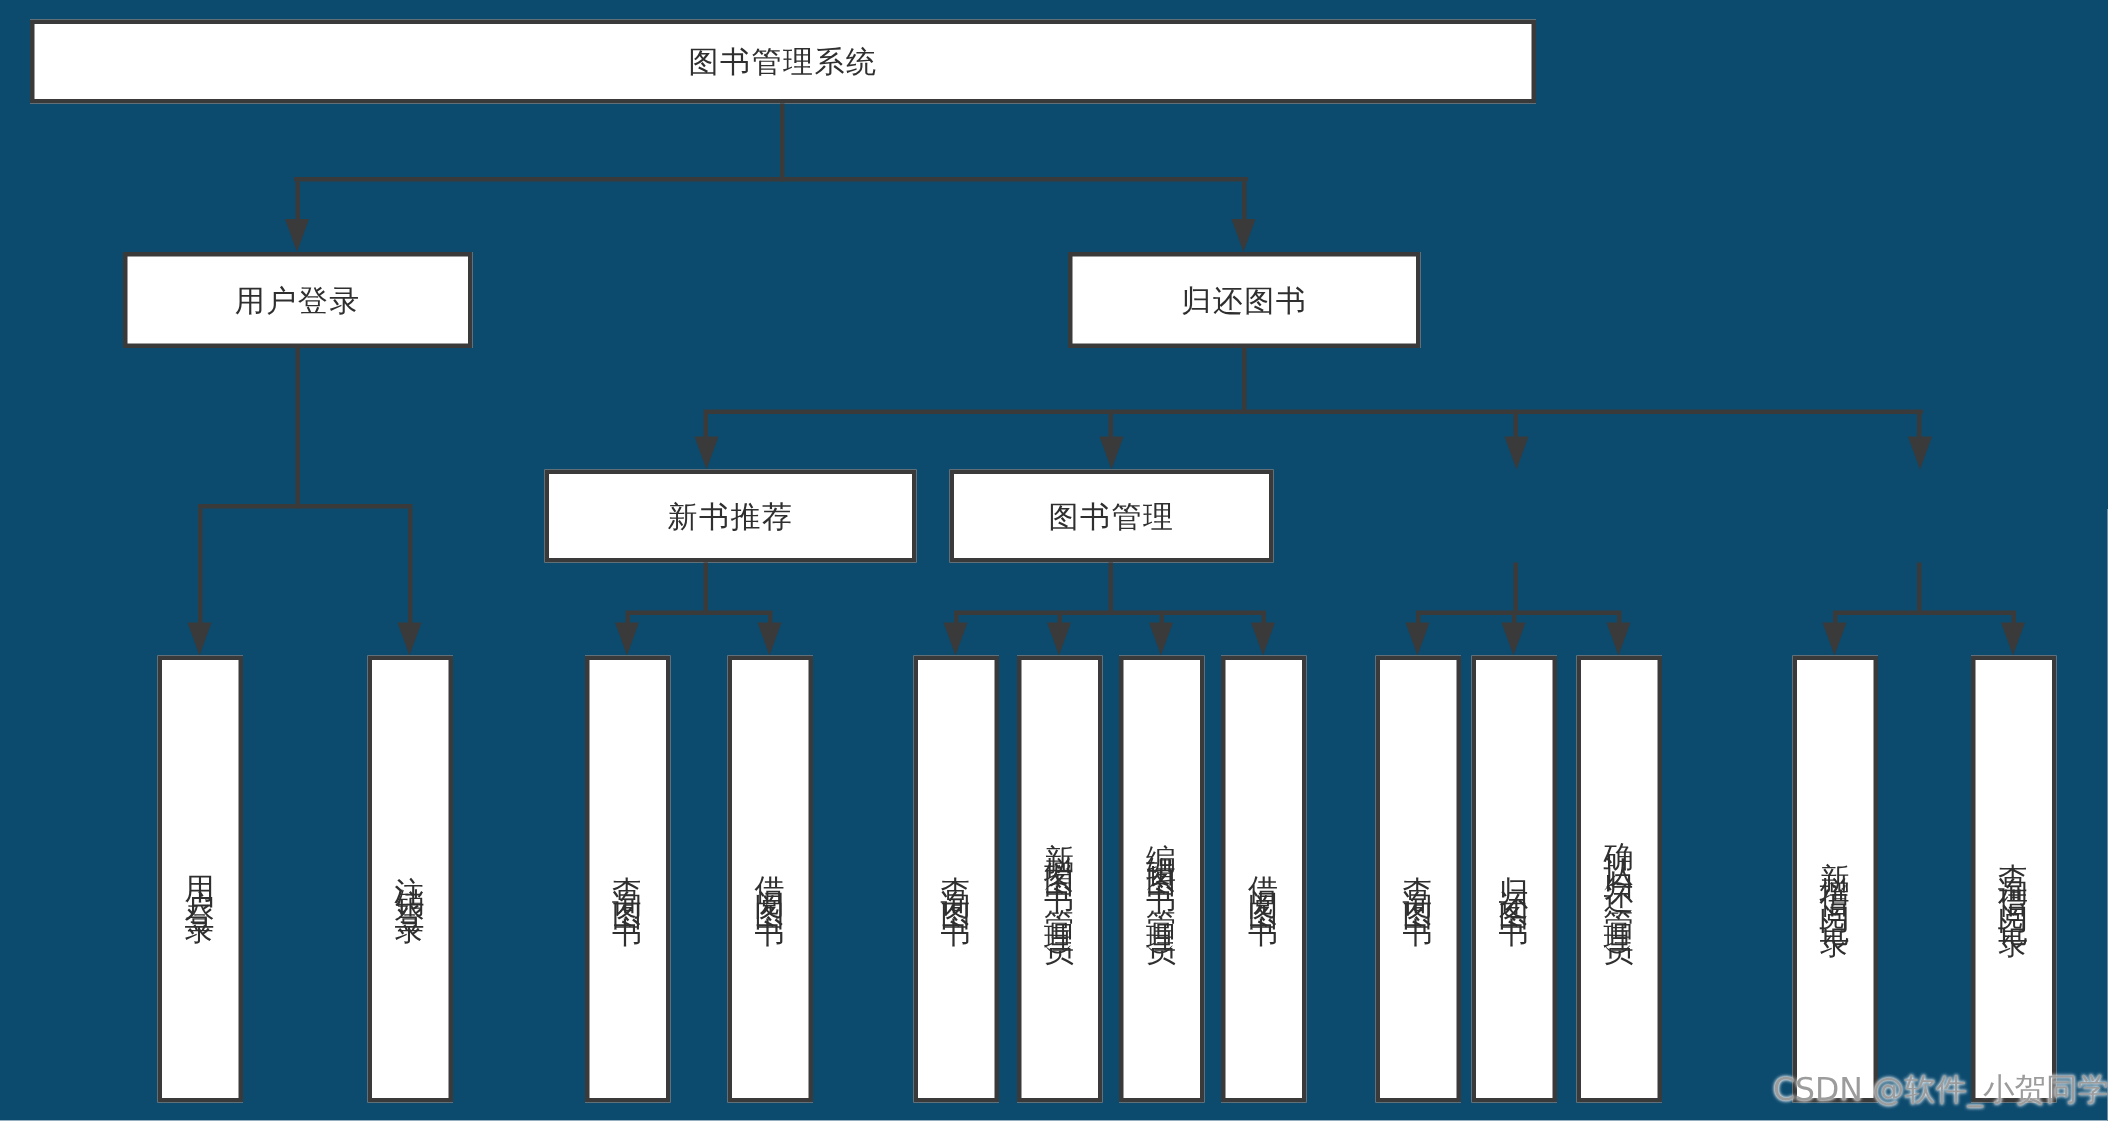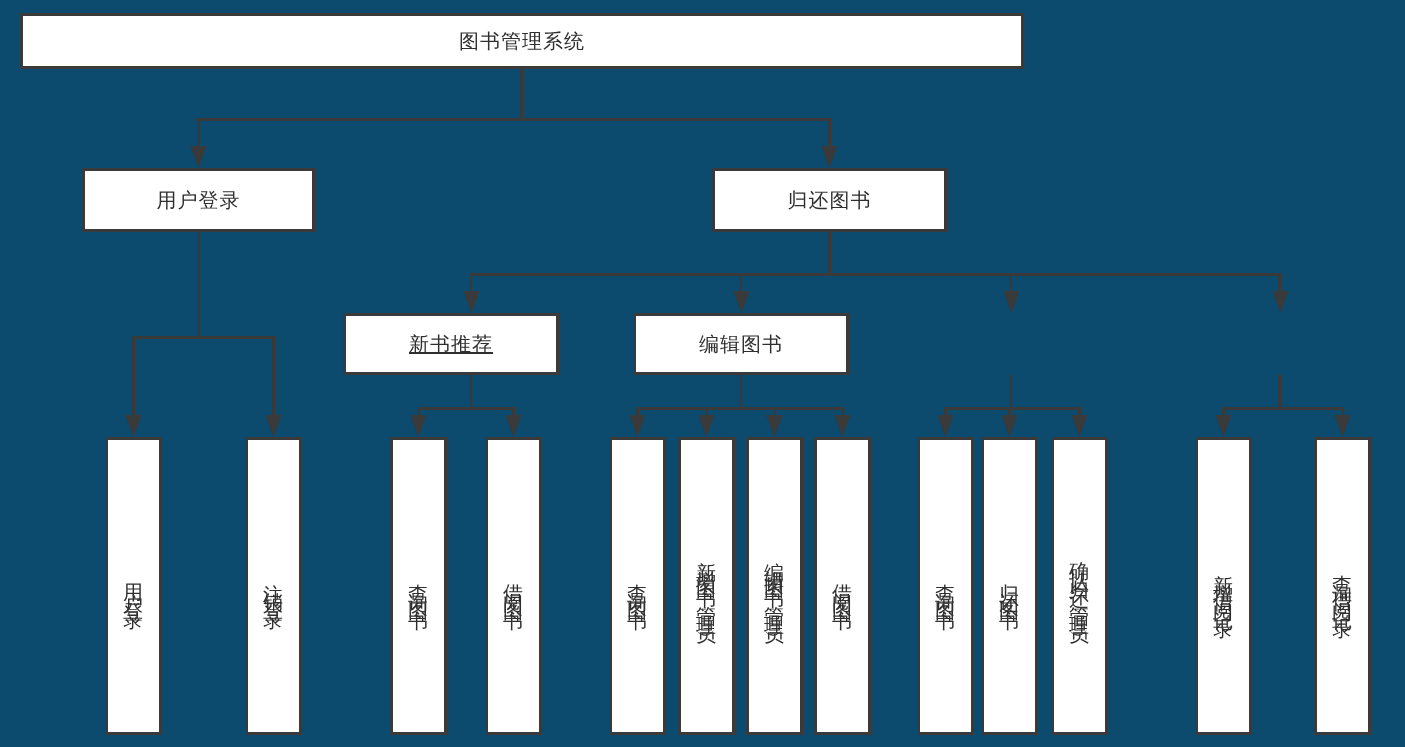--- a/index.html
+++ b/index.html
@@ -101,25 +101,25 @@
   <div class="hline" style="left:469px; top:273px; width:813px;"></div>
   <div class="vline" style="left:469px; top:276px; height:24px;"></div>
   <div class="arrowhead" style="left:463px; top:291px;"></div>
   <div class="vline" style="left:739px; top:276px; height:24px;"></div>
   <div class="arrowhead" style="left:733px; top:291px;"></div>
   <div class="vline" style="left:1009px; top:276px; height:24px;"></div>
   <div class="arrowhead" style="left:1003px; top:291px;"></div>
   <div class="vline" style="left:1278px; top:276px; height:24px;"></div>
   <div class="arrowhead" style="left:1272px; top:291px;"></div>
 
-  <div class="node" style="left:343px; top:313px; width:216px; height:62px;text-decoration:underline;">
+  <div class="node" style="left:363px; top:313px; width:248px; height:62px;">
     <span>新书推荐</span>
   </div>
   <div class="node" style="left:633px; top:313px; width:216px; height:62px;">
-    <span>编辑图书</span>
+    <span>图书管理</span>
   </div>
 
   <div class="vline" style="left:469px; top:375px; height:35px;"></div>
   <div class="hline" style="left:417px; top:407px; width:98px;"></div>
   <div class="vline" style="left:417px; top:410px; height:13px;"></div>
   <div class="arrowhead" style="left:410px; top:415px;"></div>
   <div class="vline" style="left:512px; top:410px; height:13px;"></div>
   <div class="arrowhead" style="left:505px; top:415px;"></div>
 
   <div class="vline" style="left:739px; top:375px; height:35px;"></div>
@@ -186,14 +186,15 @@
     <span>确认归还（管理员）</span>
   </div>
 
   <div class="leaf" style="left:1195px;">
     <span>新增借阅记录</span>
   </div>
   <div class="leaf" style="left:1314px;">
     <span>查询借阅记录</span>
   </div>
 
+  <div class="watermark">CSDN @软件_小贺同学</div>
 
 </div>
 
 </body></html>

